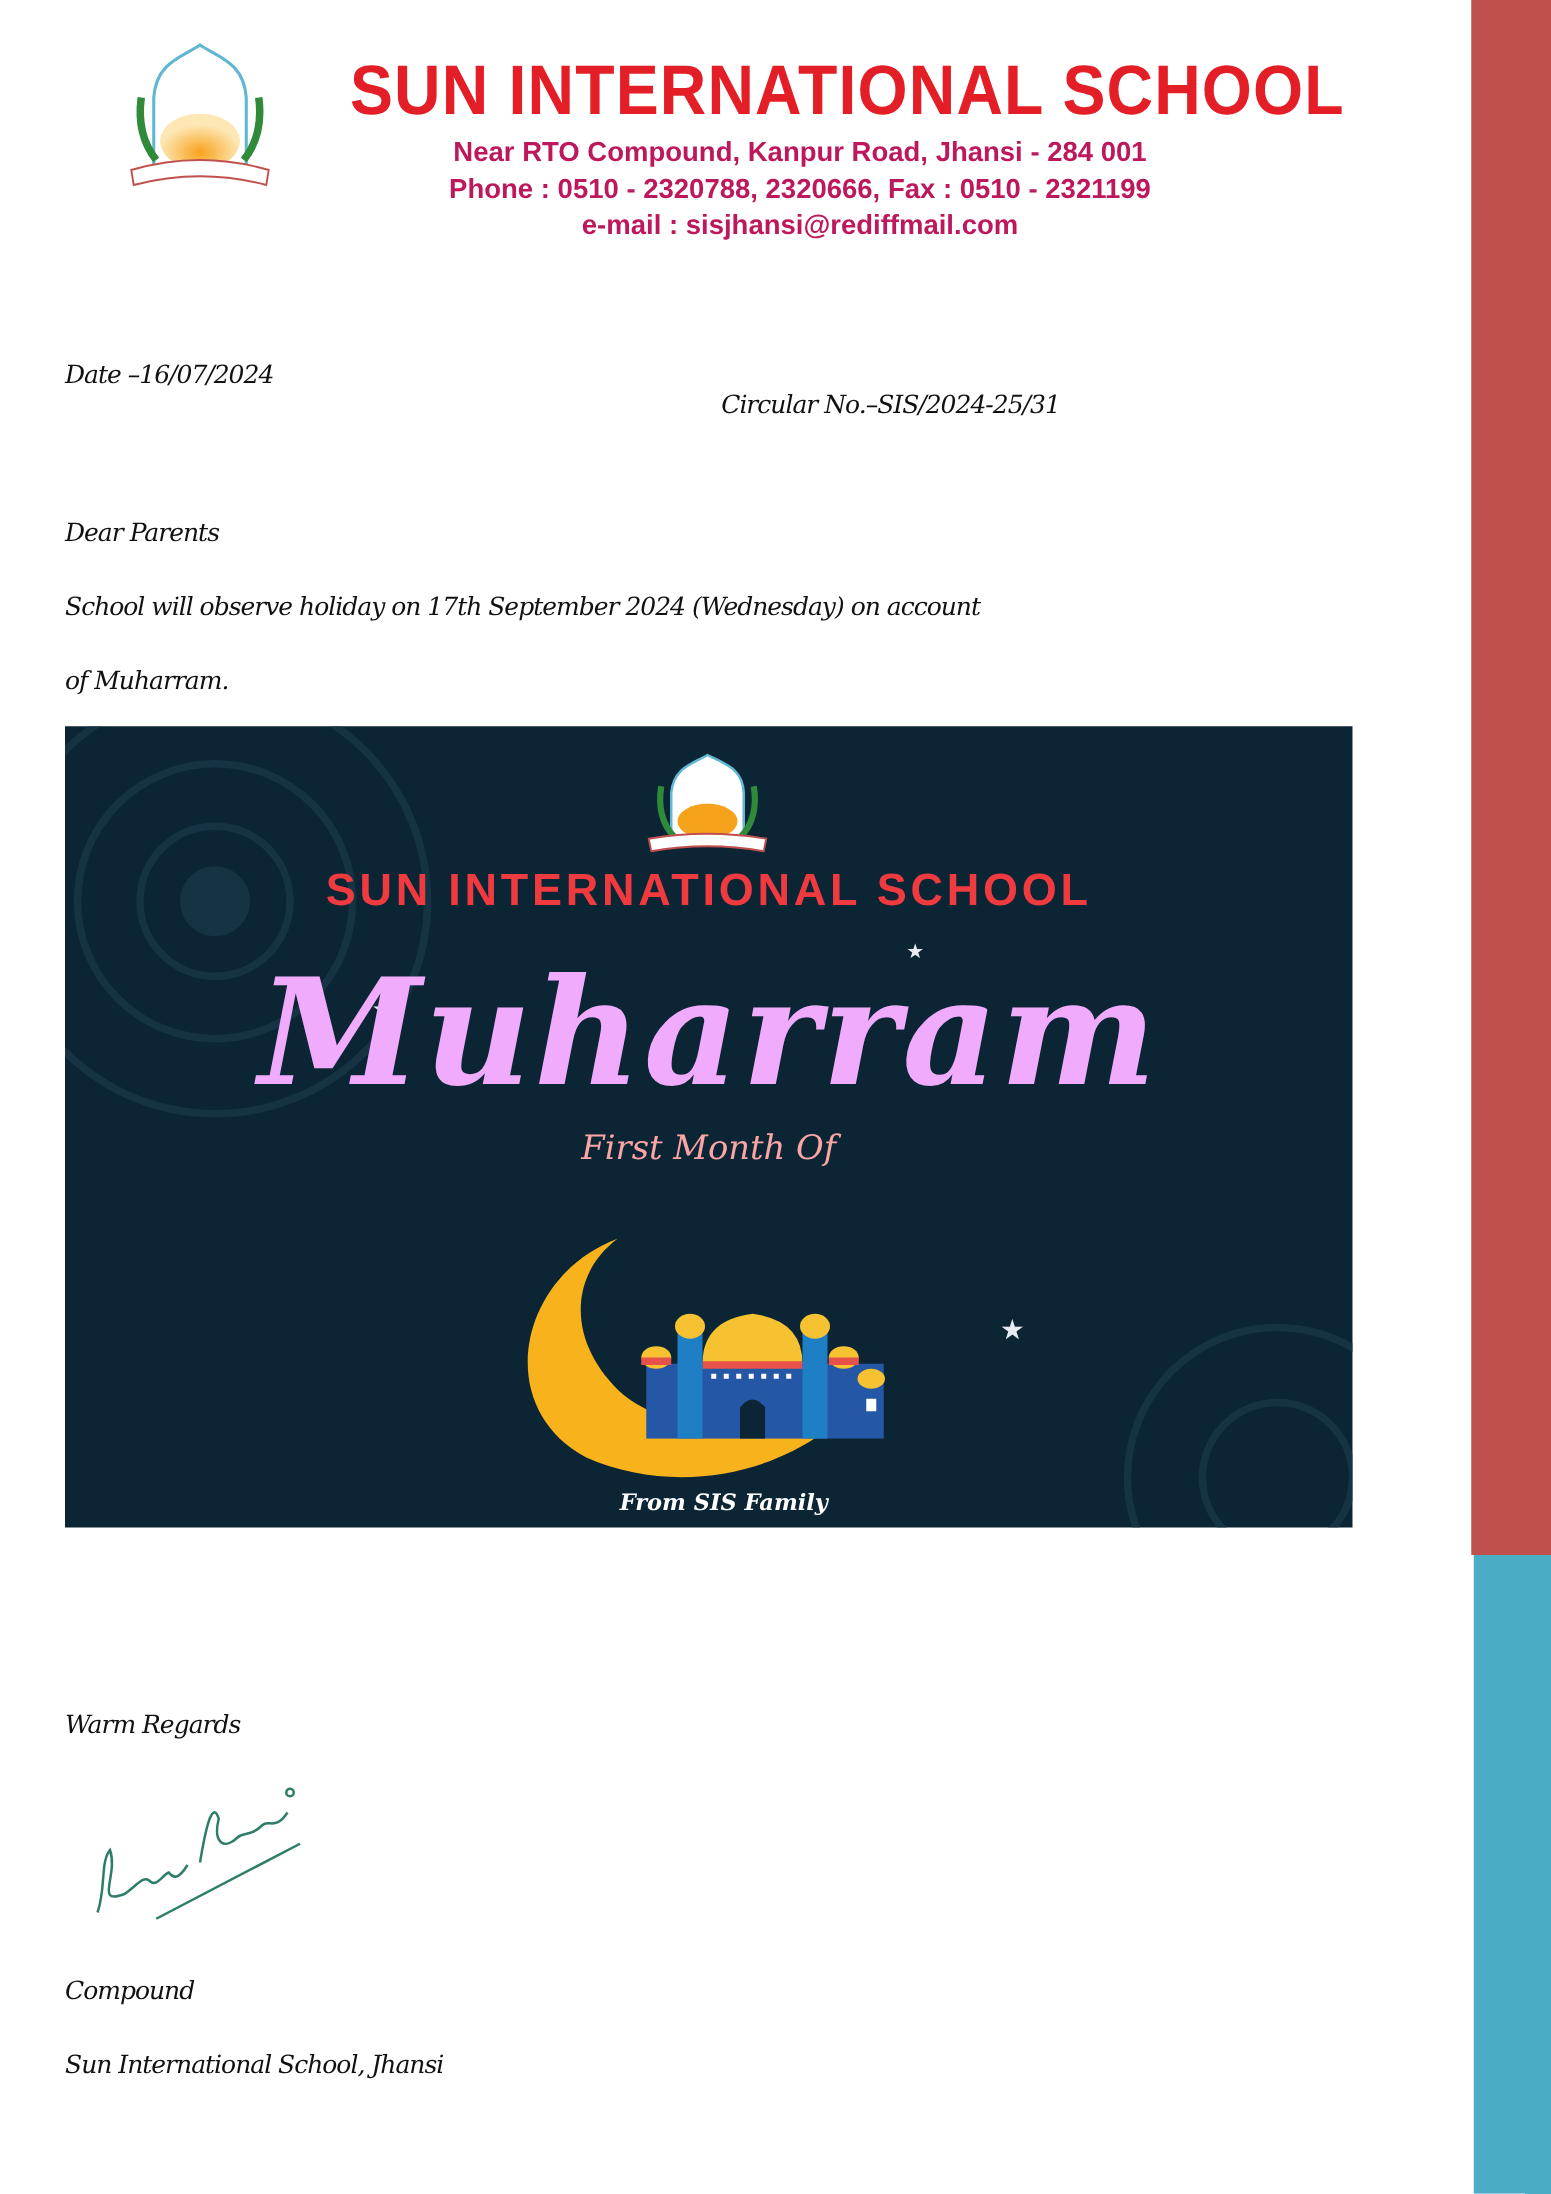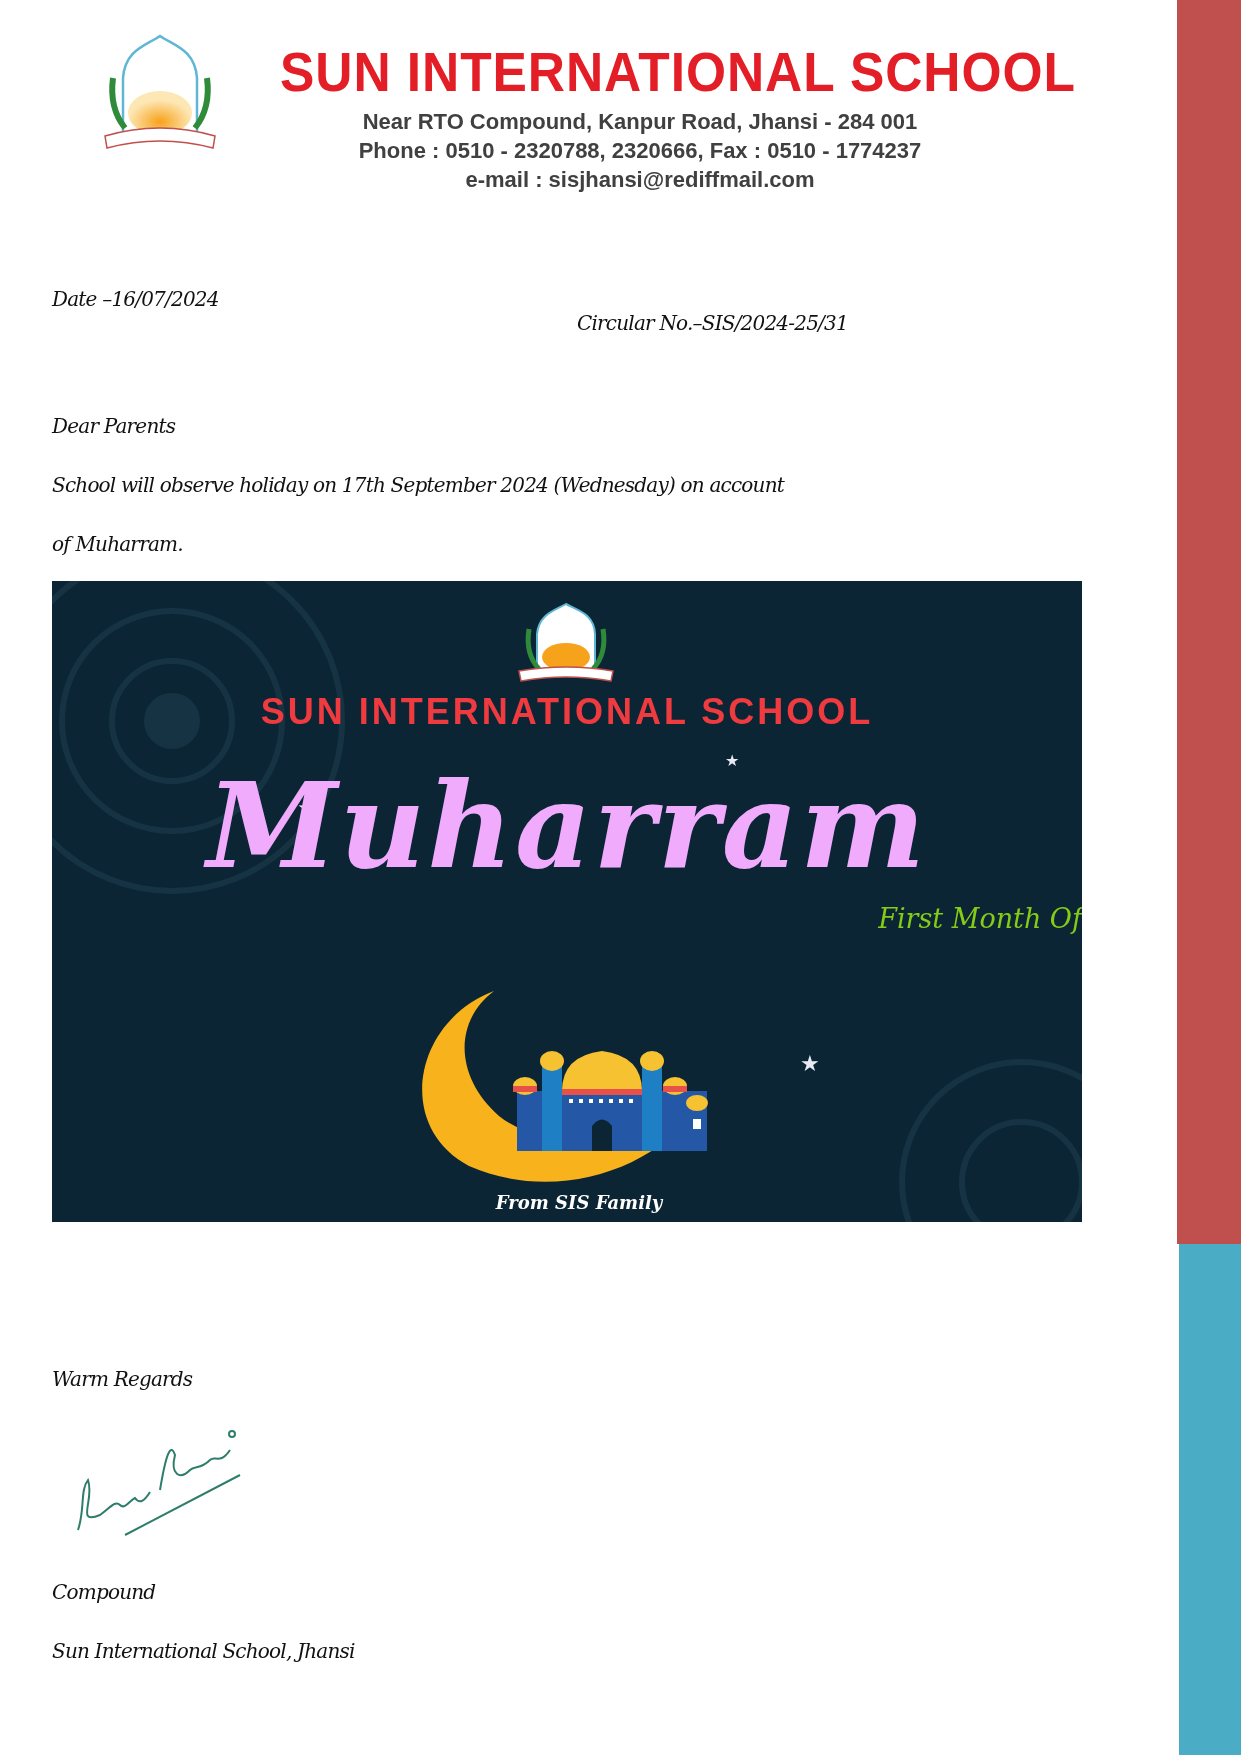--- a/index.html
+++ b/index.html
@@ -5,31 +5,31 @@
   html, body { margin:0; padding:0; }
   body { width:1241px; height:1755px; position:relative; background:#ffffff; overflow:hidden;
          font-family:"DejaVu Serif", "Liberation Serif", serif; color:#111; }
   .side-red { position:absolute; left:1177px; top:0; width:64px; height:1244px; background:#c0504d; }
   .side-teal { position:absolute; left:1179px; top:1244px; width:62px; height:511px; background:#4bacc6; }
 
   .logo { position:absolute; left:95px; top:28px; width:130px; height:130px; }
   .hdr-title { position:absolute; left:280px; top:42px; width:770px; text-align:center;
                font-family:"Liberation Sans", sans-serif; font-weight:bold; color:#e31e26;
                font-size:56px; letter-spacing:1px; line-height:60px; transform:scaleX(0.92); transform-origin:left top; white-space:nowrap; }
-  .hdr-line { position:absolute; left:280px; width:720px; text-align:center; color:#404040;
+  .hdr-line { position:absolute; left:280px; width:720px; text-align:center; color:#be185d;
               font-family:"Liberation Sans", sans-serif; font-weight:bold; font-size:22px; line-height:26px; white-space:nowrap; }
 
   .txt { position:absolute; font-size:20px; line-height:34px; white-space:nowrap; font-family:"DejaVu Serif", serif; letter-spacing:-0.8px;font-style:italic; }
 
   .poster { position:absolute; left:52px; top:581px; width:1030px; height:641px; background:#0b2535; overflow:hidden; }
   .poster-title { position:absolute; left:0; width:100%; top:110px; text-align:center; color:#ef3b3f;
                   font-family:"Liberation Sans", sans-serif; font-weight:bold; font-size:36px; letter-spacing:3px; }
   .poster-muharram { position:absolute; left:0; width:100%; top:175px; text-align:center; color:#f0abfc;
                      font-family:"DejaVu Serif", serif; font-style:italic; font-weight:bold; font-size:118px; letter-spacing:2px; }
-  .poster-sub { position:absolute; left:0; width:100%; text-align:right; color:#84cc16;
+  .poster-sub { position:absolute; left:0; width:100%; text-align:center; color:#fca5a5;
                 font-family:"DejaVu Serif", serif; font-style:italic; font-size:27px; }
   .poster-footer { position:absolute; left:0; width:100%; top:611px; text-align:center; color:#ffffff;
                    font-family:"DejaVu Serif", serif; font-style:italic; font-weight:bold; font-size:18px;margin-left:12px; }
   .star { position:absolute; color:#e8ecf2; }
 </style>
 </head>
 <body>
 
 <div class="side-red"></div>
 <div class="side-teal"></div>
@@ -43,21 +43,21 @@
       </radialGradient>
     </defs>
     <path d="M65 8 C80 18 100 22 102 50 L102 105 L28 105 L28 50 C30 22 50 18 65 8 Z" fill="#fff" stroke="#5fb7d4" stroke-width="2.5"></path>
     <ellipse cx="65" cy="85" rx="32" ry="22" fill="url(#sun)"></ellipse>
     <path d="M18 50 Q14 80 30 100" stroke="#2f8a3a" stroke-width="6" fill="none"></path>
     <path d="M112 50 Q116 80 100 100" stroke="#2f8a3a" stroke-width="6" fill="none"></path>
     <path d="M10 108 Q65 92 120 108 L118 120 Q65 106 12 120 Z" fill="#fff" stroke="#c0504d" stroke-width="1.5"></path>
   </svg>
   <div class="hdr-title">SUN INTERNATIONAL SCHOOL</div>
   <div class="hdr-line" style="top:109px;">Near RTO Compound, Kanpur Road, Jhansi - 284 001</div>
-  <div class="hdr-line" style="top:138px;">Phone : 0510 - 2320788, 2320666, Fax : 0510 - 1774237</div>
+  <div class="hdr-line" style="top:138px;">Phone : 0510 - 2320788, 2320666, Fax : 0510 - 2321199</div>
   <div class="hdr-line" style="top:167px;">e-mail : sisjhansi@rediffmail.com</div>
 </div>
 
 <div class="txt" style="left:52px; top:282px;">Date –16/07/2024</div>
 <div class="txt" style="left:577px; top:282px;margin-top:24px;">Circular No.–SIS/2024-25/31</div>
 
 <div class="txt" style="left:52px; top:409px;">Dear Parents</div>
 <div class="txt" style="left:52px; top:468px;">School will observe holiday on 17th September 2024 (Wednesday) on account</div>
 <div class="txt" style="left:52px; top:527px;">of Muharram.</div>
 

